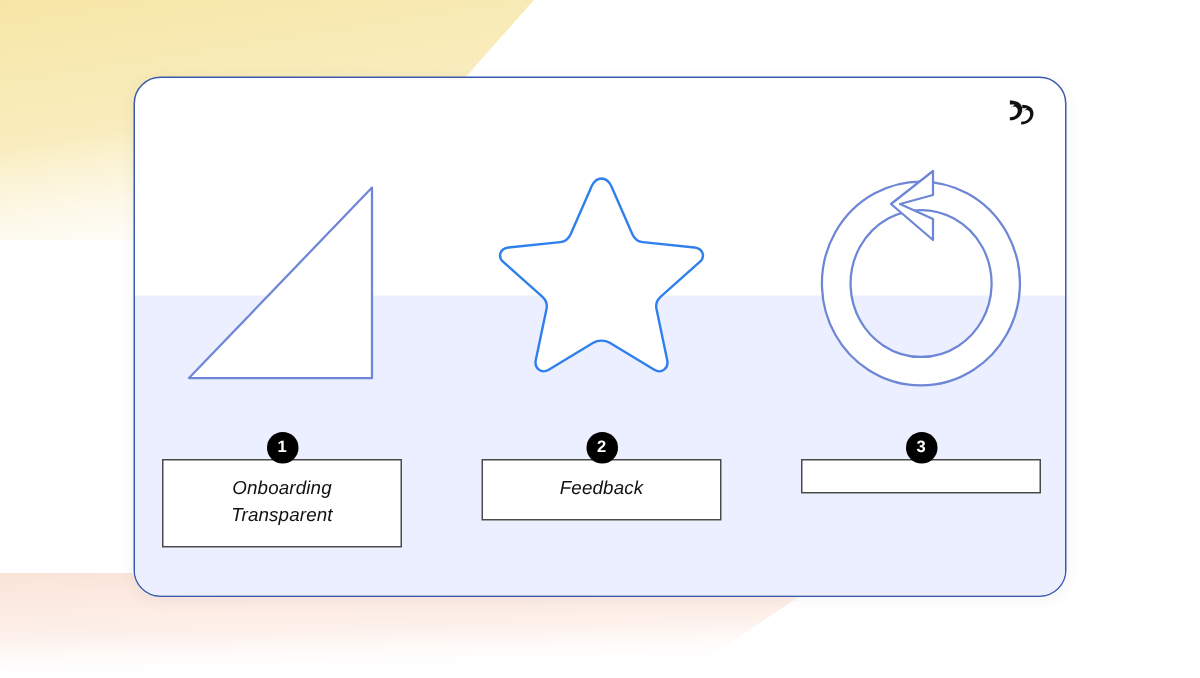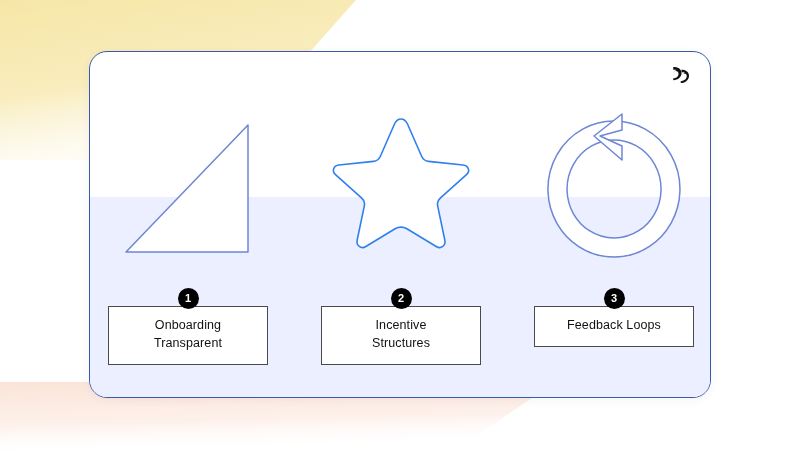--- a/index.html
+++ b/index.html
@@ -114,21 +114,21 @@
     z-index: 2;
     border: 1.2px solid #4a4a4a;
     background: #ffffff;
     padding: 10px 6px 11px;
     font-size: 12.5px;
     line-height: 1.42;
     color: #111111;
     letter-spacing: 0.1px;
   }
 
-  .label-box .ln { display: block; white-space: nowrap; }
+  .label-box .ln { display: block; white-space: nowrap; font-style: italic; }
 </style>
 </head>
 <body>
 
 <div id="stage">
 
   <svg class="bg-layer" viewBox="0 0 800 452" preserveAspectRatio="none" aria-hidden="true">
     <defs>
       <linearGradient id="gradYellow" x1="0" y1="0" x2="0.35" y2="1">
         <stop offset="0%" stop-color="#f6e6a6"></stop>
@@ -212,27 +212,25 @@
       <div class="badge">1</div>
       <div class="label-box">
         <span class="ln">Onboarding</span>
         <span class="ln">Transparent</span>
       </div>
     </div>
 
     <div class="label-slot" id="label-2">
       <div class="badge">2</div>
       <div class="label-box">
-        <span class="ln">Incentive</span>
-        <span class="ln">Structures</span>
+        <span class="ln">Feedback</span>
       </div>
     </div>
 
     <div class="label-slot" id="label-3">
       <div class="badge">3</div>
       <div class="label-box">
-        <span class="ln">Feedback Loops</span>
       </div>
     </div>
 
   </div>
 
 </div>
 
 </body></html>

